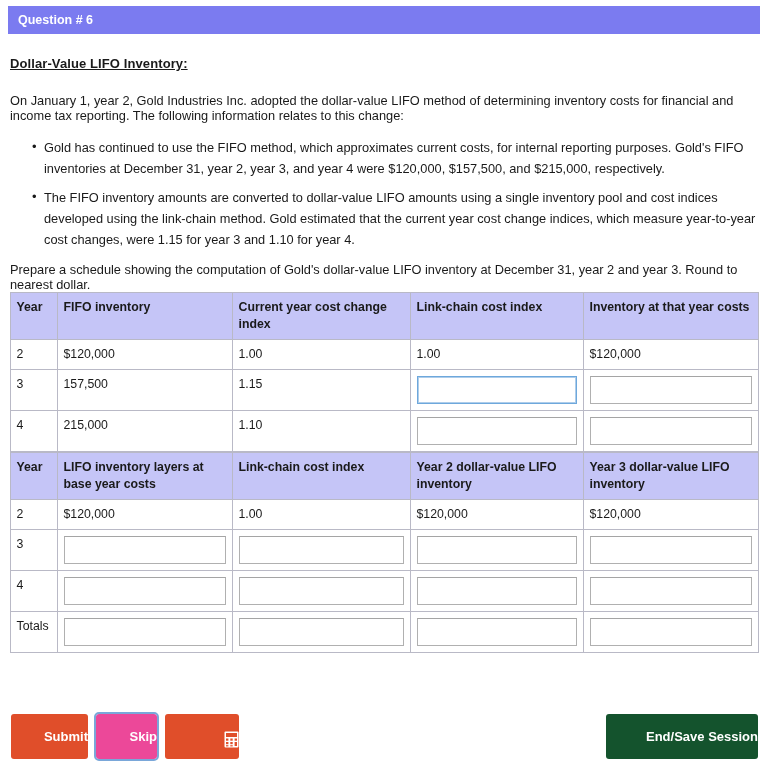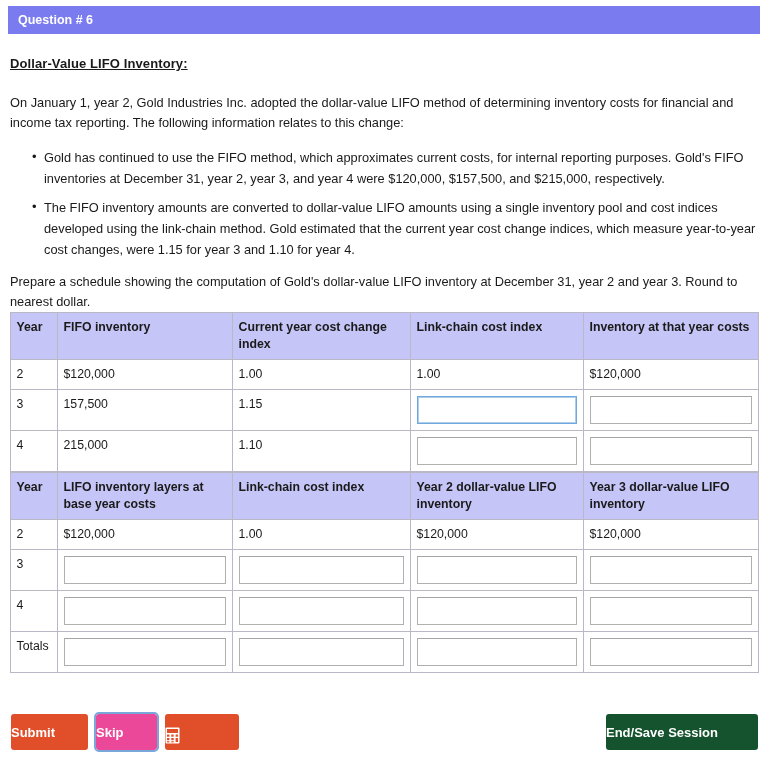--- a/index.html
+++ b/index.html
@@ -47,21 +47,21 @@
     margin: 22px 0 0 0;
     letter-spacing: 0.1px;
   }
   .scroll-note {
     font-size: 12.5px;
     font-weight: bold;
     margin: 22px 0 0 0;
   }
   .para {
     font-size: 12.8px;
-    line-height: 20px;
+    line-height: 15px;
     margin: 22px 0 0 0;
     max-width: 740px;
   }
   ul.bullets {
     margin: 14px 0 0 0;
     padding-left: 22px;
     list-style: none;
   }
   ul.bullets > li {
     font-size: 12.8px;
@@ -160,23 +160,23 @@
   .btn {
     border: 0;
     color: #ffffff;
     font-family: "Liberation Sans", sans-serif;
     font-size: 13px;
     font-weight: bold;
     border-radius: 3px;
     cursor: pointer;
     padding: 0;
     line-height: 31px;
-    height: 36px;
+    height: 45px;
     display: inline-block;
-    text-align: left;
+    text-align: right;
   }
   .btn-submit {
     position: absolute;
     left: 11px;
     top: 8px;
     width: 77px;
     background: #e04e2a;
   }
   .btn-skip {
     position: absolute;

